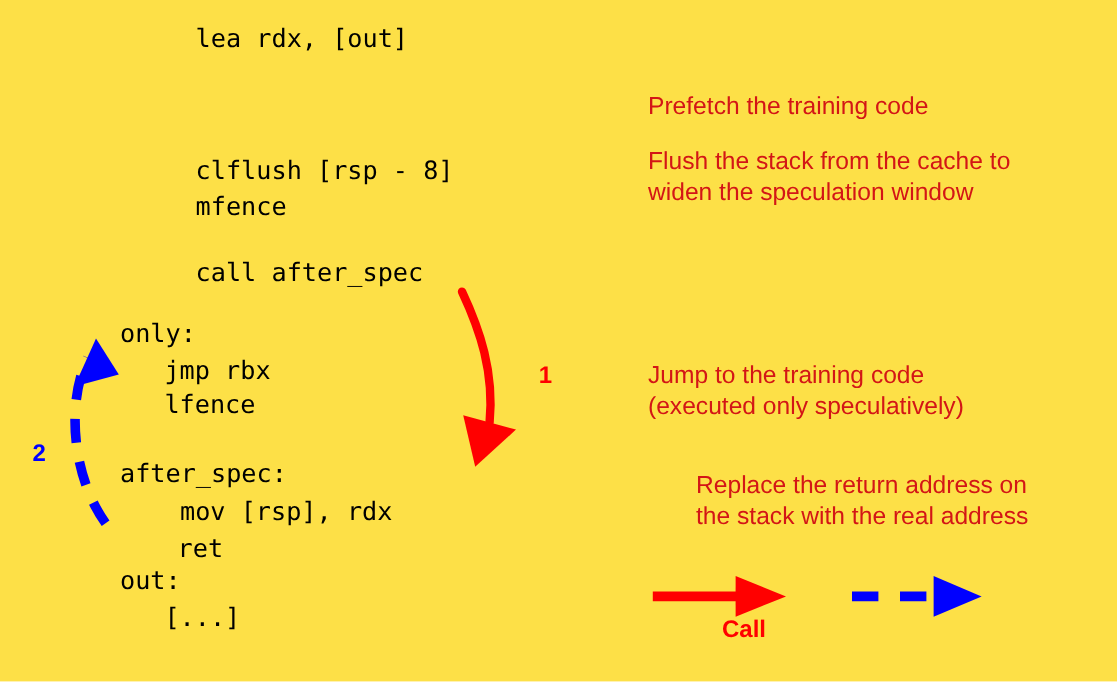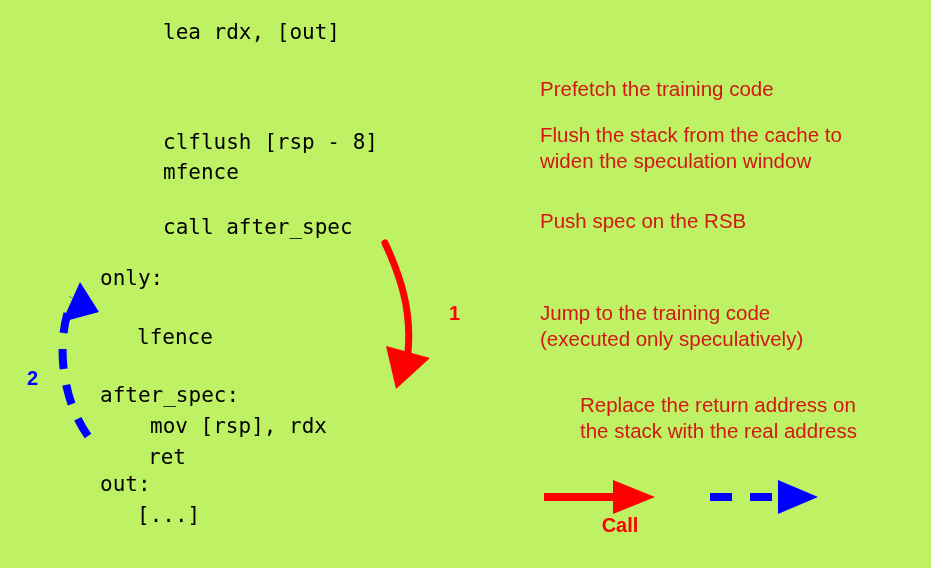--- a/index.html
+++ b/index.html
@@ -8,21 +8,21 @@
     padding: 0;
     background: #ffffff;
   }
   body {
     font-family: "Liberation Sans", sans-serif;
   }
   #figure {
     position: relative;
     width: 931px;
     height: 568px;
-    background: #bef264;
+    background: #fde047;
     overflow: hidden;
   }
 
   
   .code-block {
     position: absolute;
     font-family: "DejaVu Sans Mono", "Liberation Mono", monospace;
     font-size: 21px;
     line-height: 30px;
     color: #000000;
@@ -140,39 +140,39 @@
 
 
   <div class="code-block" id="code-clflush">clflush [rsp - 8]</div>
 
   <div class="code-block" id="code-mfence">mfence</div>
 
   <div class="code-block" id="code-call">call after_spec</div>
 
   <div class="code-block" id="code-spec-label">only:</div>
 
+  <div class="code-block" id="code-jmp">jmp rbx</div>
 
   <div class="code-block" id="code-lfence">lfence</div>
 
   <div class="code-block" id="code-afterspec-label">after_spec:</div>
 
   <div class="code-block" id="code-mov">mov [rsp], rdx</div>
 
   <div class="code-block" id="code-ret">ret</div>
 
   <div class="code-block" id="code-out-label">out:</div>
 
   <div class="code-block" id="code-ellipsis">[...]</div>
 
   <div class="annotation" id="ann-prefetch">Prefetch the training code</div>
 
   <div class="annotation" id="ann-flush">Flush the stack from the cache to
 widen the speculation window</div>
 
-  <div class="annotation" id="ann-push">Push spec on the RSB</div>
 
   <div class="annotation" id="ann-jump">Jump to the training code
 (executed only speculatively)</div>
 
   <div class="annotation" id="ann-replace">Replace the return address on
 the stack with the real address</div>
 
   <div class="step-label" id="step-1">1</div>
 
   <div class="step-label" id="step-2">2</div>

